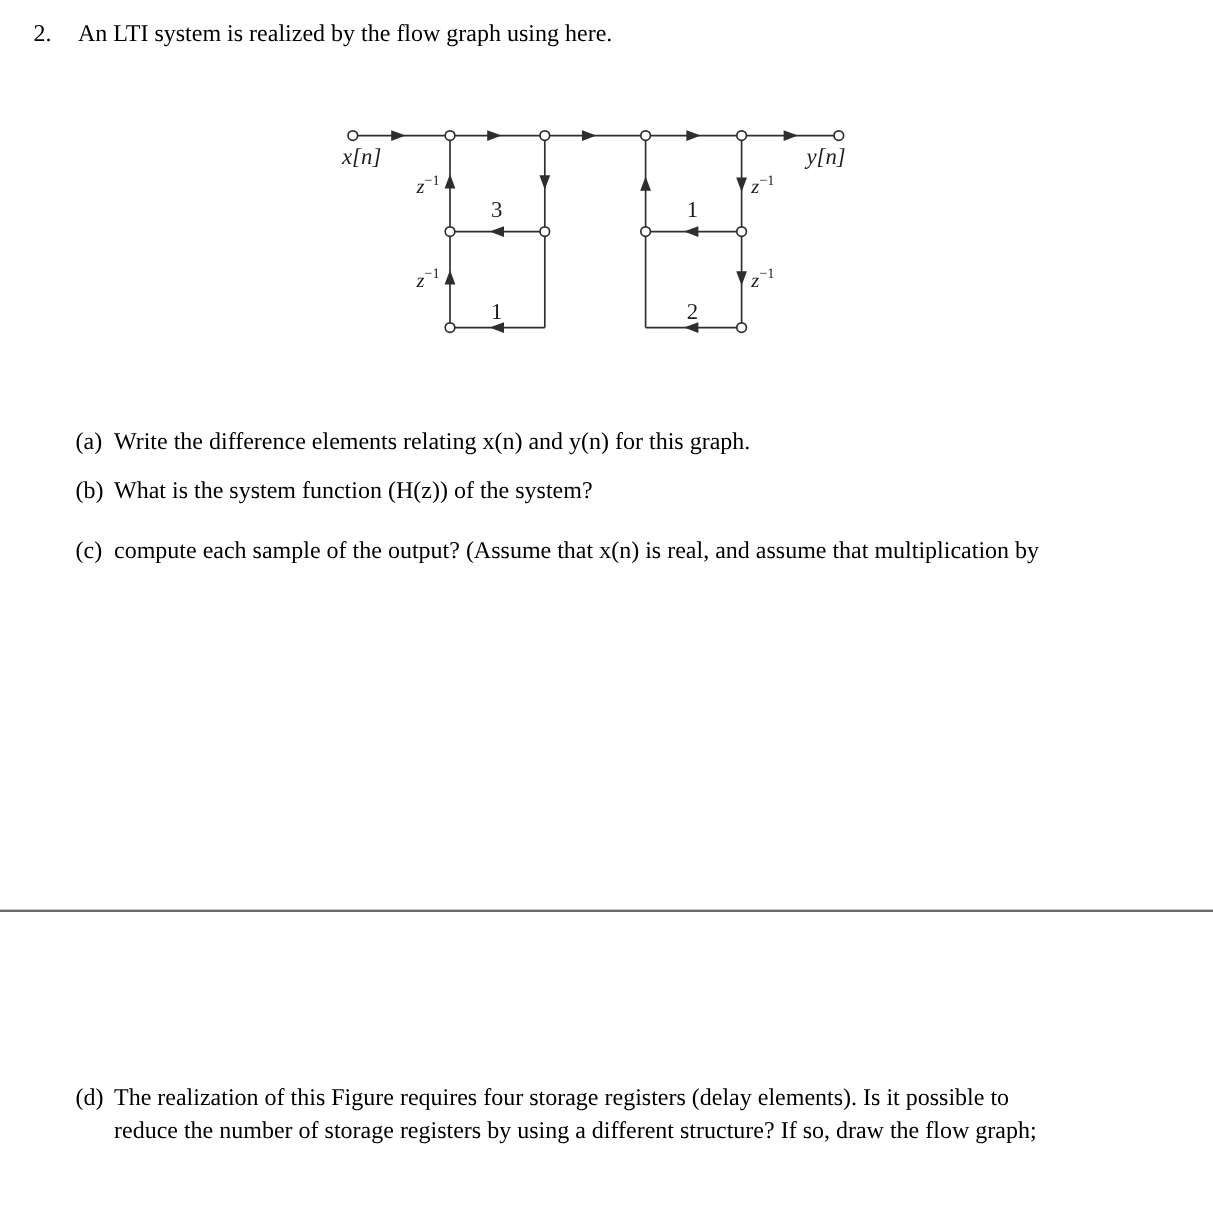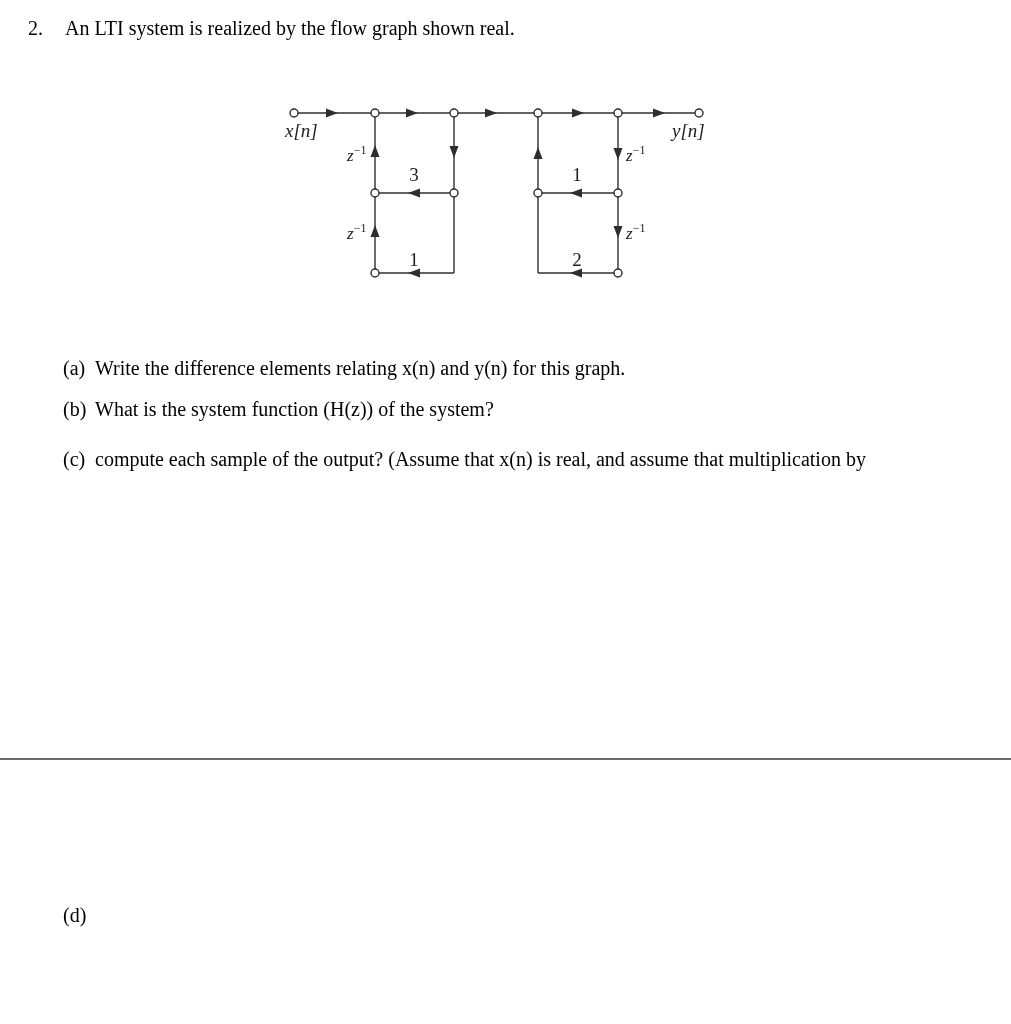--- a/index.html
+++ b/index.html
@@ -27,21 +27,21 @@
   .it{font-style:italic;}
   .fg-gain{text-anchor:middle;}
 </style>
 </head>
 <body>
 
 <div class="page">
 
   <div class="title-row">
     <span class="title-num">2.</span>
-    <span>An LTI system is realized by the flow graph shown real.</span>
+    <span>An LTI system is realized by the flow graph using here.</span>
   </div>
 
   <svg class="flowgraph" viewBox="250 90 470 200">
 
     <g>
       <line class="fg-line" x1="294" y1="113" x2="699" y2="113"></line>
       <line class="fg-line" x1="375" y1="113" x2="375" y2="273"></line>
       <line class="fg-line" x1="454" y1="113" x2="454" y2="273"></line>
       <line class="fg-line" x1="538" y1="113" x2="538" y2="273"></line>
       <line class="fg-line" x1="618" y1="113" x2="618" y2="273"></line>
@@ -117,16 +117,18 @@
     <div>
       <div>compute each sample of the output? (Assume that x(n) is real, and assume that multiplication by</div>
     </div>
   </div>
 
   <div class="divider"></div>
 
   <div class="question q-d">
     <span class="q-label">(d)</span>
     <div>
+      <div>The realization of this Figure requires four storage registers (delay elements). Is it possible to</div>
+      <div>reduce the number of storage registers by using a different structure? If so, draw the flow graph;</div>
     </div>
   </div>
 
 </div>
 
 </body></html>

